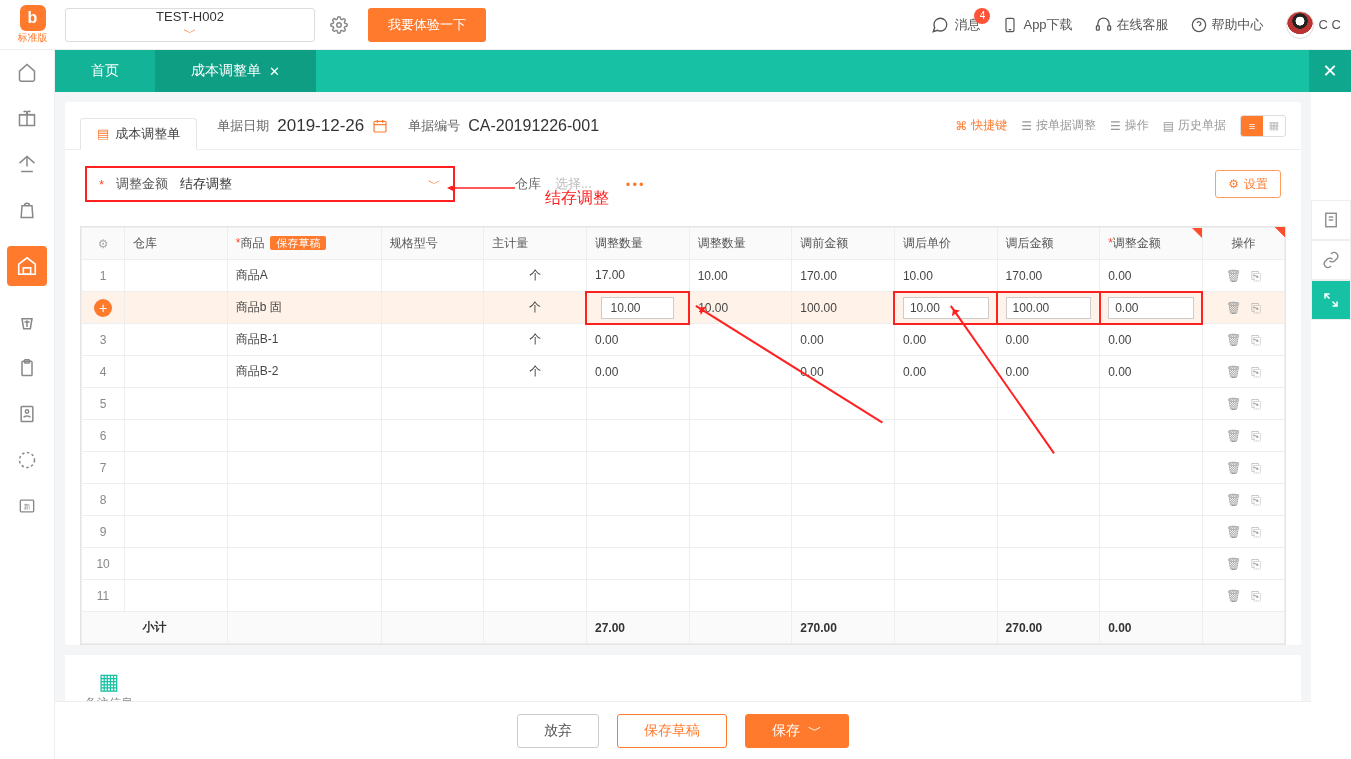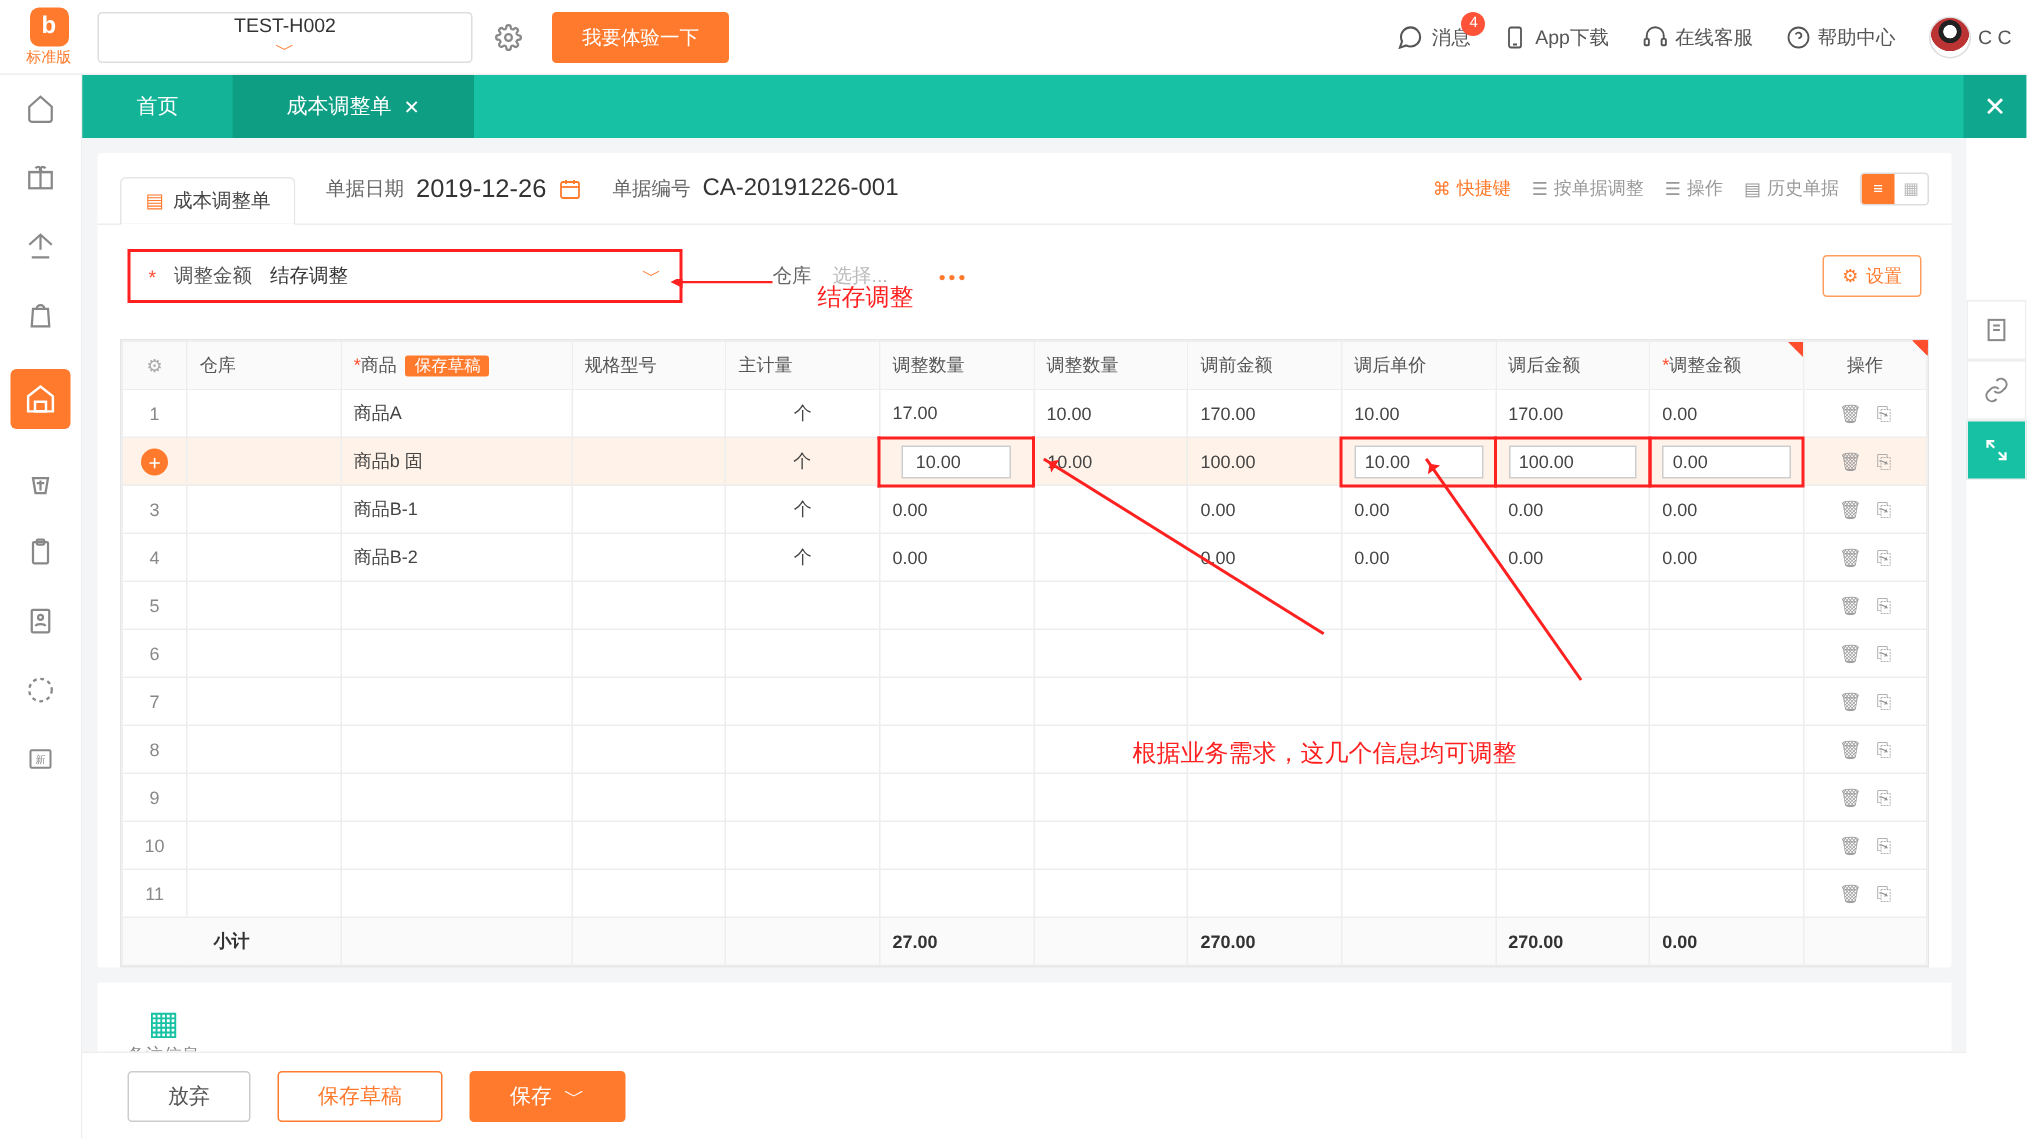--- a/index.html
+++ b/index.html
@@ -84,21 +84,21 @@
 
 .anno2 { position: absolute; left: 700px; top: 400px; color: #ff2020; font-size: 16px; z-index: 5; pointer-events: none; }
 .arr-line { position: absolute; background: #ff2020; height: 1.5px; transform-origin: left center; z-index: 4; pointer-events: none; }
 .arr-line::after { content: ''; position: absolute; left: -1px; top: -4px; border: 5px solid transparent; border-right-color: #ff2020; }
 
 
 .remark-card { background: #fff; margin-top: 10px; padding: 14px 20px; display: flex; align-items: center; gap: 30px; }
 .remark-label { text-align: center; color: #888; font-size: 12px; }
 .remark-ic { color: #16c2a3; font-size: 22px; }
 .remark-input { flex: 1; border: none; outline: none; font-size: 13px; }
-.bottom-bar { position: absolute; left: 0; right: 0; bottom: 0; height: 58px; background: #fff; border-top: 1px solid #eee; display: flex; align-items: center; justify-content: flex-start; padding: 0 30px; gap: 18px; }
+.bottom-bar { position: absolute; left: 0; right: 0; bottom: 0; height: 58px; background: #fff; border-top: 1px solid #eee; display: flex; align-items: center; justify-content: center; padding: 0 30px; gap: 18px; }
 .btn { height: 34px; padding: 0 26px; border-radius: 3px; cursor: pointer; font-size: 14px; border: 1px solid #ccc; background: #fff; color: #555; }
 .btn.outline-orange { border-color: #ff7a2d; color: #ff7a2d; }
 .btn.fill-orange { background: #ff7a2d; border-color: #ff7a2d; color: #fff; display: flex; align-items: center; gap: 8px; }
 
 
 .right-toolbar { position: absolute; right: 0; top: 200px; width: 40px; display: flex; flex-direction: column; }
 .rt-item { height: 40px; display: flex; align-items: center; justify-content: center; background: #fff; border: 1px solid #eee; color: #888; cursor: pointer; }
 .rt-item.active { background: #16c2a3; color: #fff; }
 
 svg { display: block; }
@@ -585,21 +585,20 @@
             <td>270.00</td>
             <td>0.00</td>
               <td></td>
           </tr>
         </tfoot>
       </table>
 
       <div class="arr-line" style="left:615px; top:78px; width:220px; transform:rotate(32deg)"></div>
       <div class="arr-line" style="left:870px; top:78px; width:180px; transform:rotate(55deg)"></div>
     </div>
-    <div class="anno2">根据业务需求，这几个信息均可调整</div>
   </div>
 
   <div class="remark-card">
     <div class="remark-label">
       <div class="remark-ic">▦</div>
       <div>备注信息</div>
     </div>
   </div>
 
   <div class="bottom-bar">

